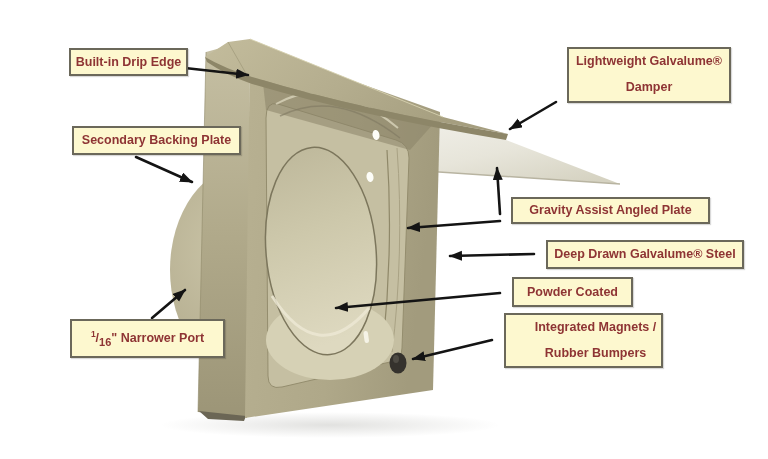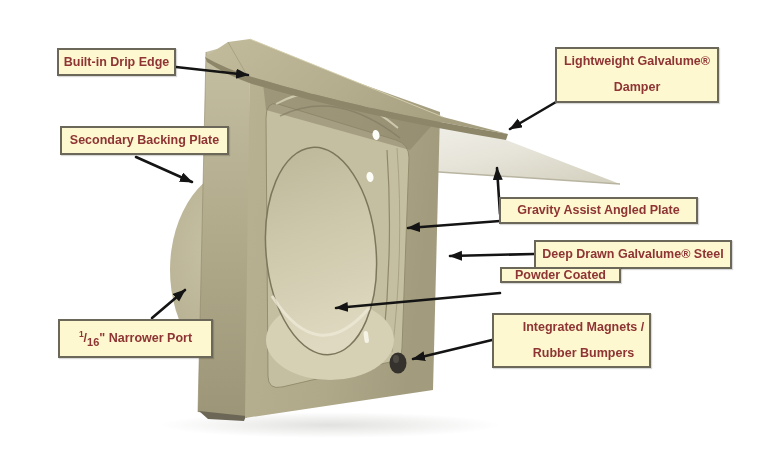--- a/index.html
+++ b/index.html
@@ -15,20 +15,21 @@
   .stage svg{position:absolute;left:0;top:0;}
   .callout{
     position:absolute;box-sizing:border-box;
     background:var(--label_bg);
     border:2px solid var(--label_border);
     color:var(--label_text);
     font-weight:bold;font-size:12.5px;line-height:1.3;
     display:flex;flex-direction:column;justify-content:center;align-items:center;
     text-align:center;white-space:nowrap;
     box-shadow:1px 1px 1px rgba(0,0,0,0.15);
+    margin-left:12px;
   }
   .callout.two-line{line-height:2.05;}
   .callout sup{font-size:8.5px;vertical-align:super;}
   .callout sub{font-size:11px;vertical-align:sub;}
   .arrow{stroke:var(--arrow);stroke-width:2.6;stroke-linecap:round;}
   .ah{fill:var(--arrow);}
 </style>
 </head>
 <body>
 
@@ -143,21 +144,21 @@
   </div>
 
   <div class="callout" style="left:499px;top:197px;width:199px;height:27px;">
     <span>Gravity Assist Angled Plate</span>
   </div>
 
   <div class="callout" style="left:534px;top:240px;width:198px;height:29px;">
     <span>Deep Drawn Galvalume® Steel</span>
   </div>
 
-  <div class="callout" style="left:500px;top:267px;width:121px;height:16px;">
+  <div class="callout" style="left:500px;top:277px;width:121px;height:30px;">
     <span>Powder Coated</span>
   </div>
 
   <div class="callout two-line" style="left:492px;top:313px;width:159px;height:55px;padding-left:24px;">
     <span>Integrated Magnets /</span>
     <span>Rubber Bumpers</span>
   </div>
 
   <div class="callout" style="left:58px;top:319px;width:155px;height:39px;">
     <span><sup>1</sup><span>/</span><sub>16</sub><span>" Narrower Port</span></span>

